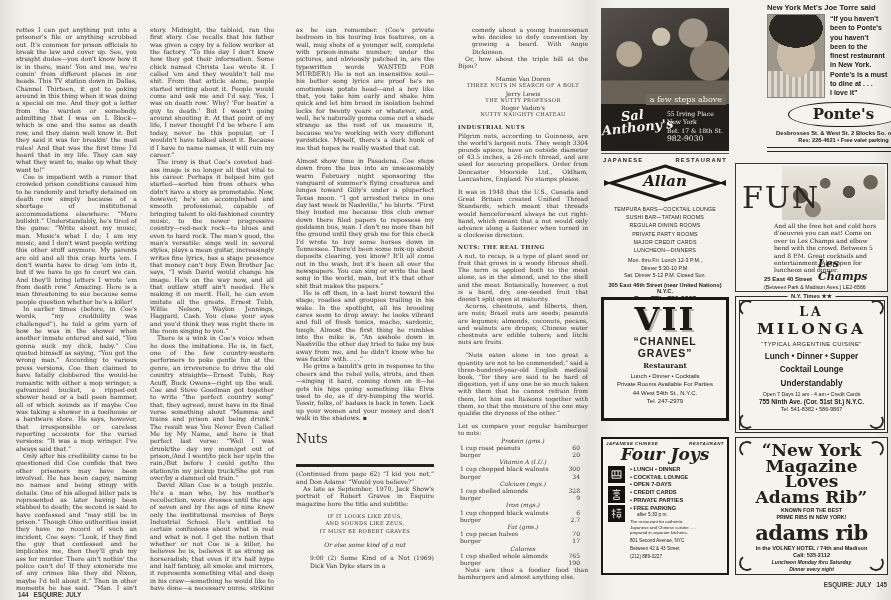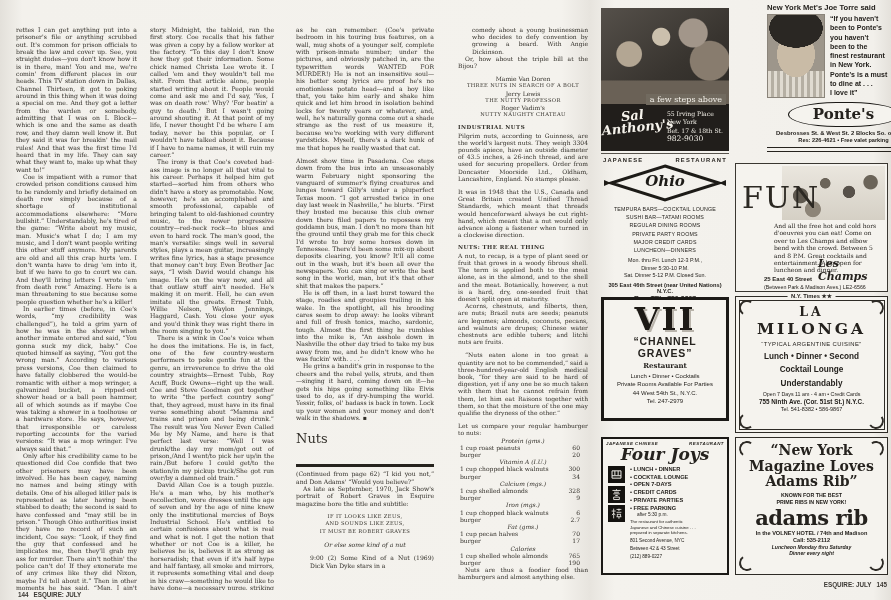--- a/index.html
+++ b/index.html
@@ -112,21 +112,21 @@
   .lm-name{font-family:"DejaVu Serif",serif;font-weight:700;letter-spacing:3px;}
   .lm-name1{font-size:12.5px;margin-top:7px;}
   .lm-name2{font-size:15.5px;}
   .lm-sub{font-size:5.9px;margin-top:3px;letter-spacing:0.4px;line-height:7.5px;width:110px;margin-left:auto;margin-right:auto;}
   .lm-serv{font-size:8.2px;font-weight:700;line-height:10.5px;margin-top:3px;}
   .lm-hours{font-size:5.3px;margin-top:2px;}
   .lm-addr{font-size:6.3px;font-weight:700;margin-top:1px;}
   .lm-phone{font-size:5.5px;margin-top:1px;}
   
   .ad-ar{left:735px;top:437px;width:153px;height:138px;border:1.2px solid #2e2b26;box-sizing:border-box;text-align:center;background:#f5f3ee;}
-  .ar-head{font-family:"DejaVu Serif",serif;font-weight:700;font-size:14px;line-height:15.5px;margin-top:5px;}
+  .ar-head{font-family:"DejaVu Serif",serif;font-weight:700;font-size:17px;line-height:15.5px;margin-top:5px;}
   .ar-sub{font-size:5.3px;font-weight:700;margin-top:2px;line-height:7px;}
   .ar-logo{font-family:"DejaVu Serif",serif;font-weight:700;font-size:21px;line-height:23px;letter-spacing:-0.5px;}
   .ar-addr{font-size:5.6px;font-weight:700;margin-top:1px;}
   .ar-phone{font-size:5.6px;font-weight:700;margin-top:1px;}
   .ar-hours{font-size:5.1px;font-weight:700;font-style:italic;line-height:6.8px;margin-top:1px;}
   
   .curl{position:absolute;width:12px;height:12px;border:2.4px solid #2e2b26;border-radius:50%;border-bottom-color:transparent;border-right-color:transparent;}
   .curl.tl{left:3px;top:3px;transform:rotate(-10deg);}
   .curl.tr{right:3px;top:3px;transform:rotate(100deg);}
   .curl.br{right:3px;bottom:3px;transform:rotate(190deg);}
@@ -253,21 +253,21 @@
   <div class="saito-header">
     <span>JAPANESE</span>
     <span>RESTAURANT</span>
   </div>
   <div class="saito-diamond">
     <svg width="128" height="40" viewBox="0 0 128 40">
       <path d="M64 3 L118 20 L64 37 L10 20 Z" fill="none" stroke="#1d1b17" stroke-width="3"></path>
       <path d="M3 17 L10 20 L3 23 Z" fill="#1d1b17"></path>
       <path d="M125 17 L118 20 L125 23 Z" fill="#1d1b17"></path>
     </svg>
-    <div class="saito-name">Ohio</div>
+    <div class="saito-name">Allan</div>
   </div>
   <div>
       <div class="saito-line">TEMPURA BARS—COCKTAIL LOUNGE</div>
       <div class="saito-line">SUSHI BAR—TATAMI ROOMS</div>
       <div class="saito-line">REGULAR DINING ROOMS</div>
       <div class="saito-line">PRIVATE PARTY ROOMS</div>
       <div class="saito-line">MAJOR CREDIT CARDS</div>
       <div class="saito-line">LUNCHEON—DINNERS</div>
     </div>
   <div class="saito-hours-wrap">
@@ -369,21 +369,21 @@
   <div class="lm-inner"></div>
   <div class="curl tl"></div>
   <div class="curl tr"></div>
   <div class="curl br"></div>
   <div class="curl bl"></div>
   <div class="lm-rating">N.Y. Times ★★</div>
   <div class="lm-name lm-name1">LA</div>
   <div class="lm-name lm-name2">MILONGA</div>
   <div class="lm-sub">“TYPICAL ARGENTINE CUISINE”</div>
   <div>
-      <div class="lm-serv">Lunch • Dinner • Second</div>
+      <div class="lm-serv">Lunch • Dinner • Supper</div>
       <div class="lm-serv">Cocktail Lounge</div>
       <div class="lm-serv">Understandably</div>
     </div>
   <div class="lm-hours">Open 7 Days 11 am - 4 am  •  Credit Cards</div>
   <div class="lm-addr">755 Ninth Ave. (Cor. 51st St.) N.Y.C.</div>
   <div class="lm-phone">Tel. 541-8382   •   586-9867</div>
 </div>
 
 <div class="ad ad-ar">
   <div class="curl tl"></div>

